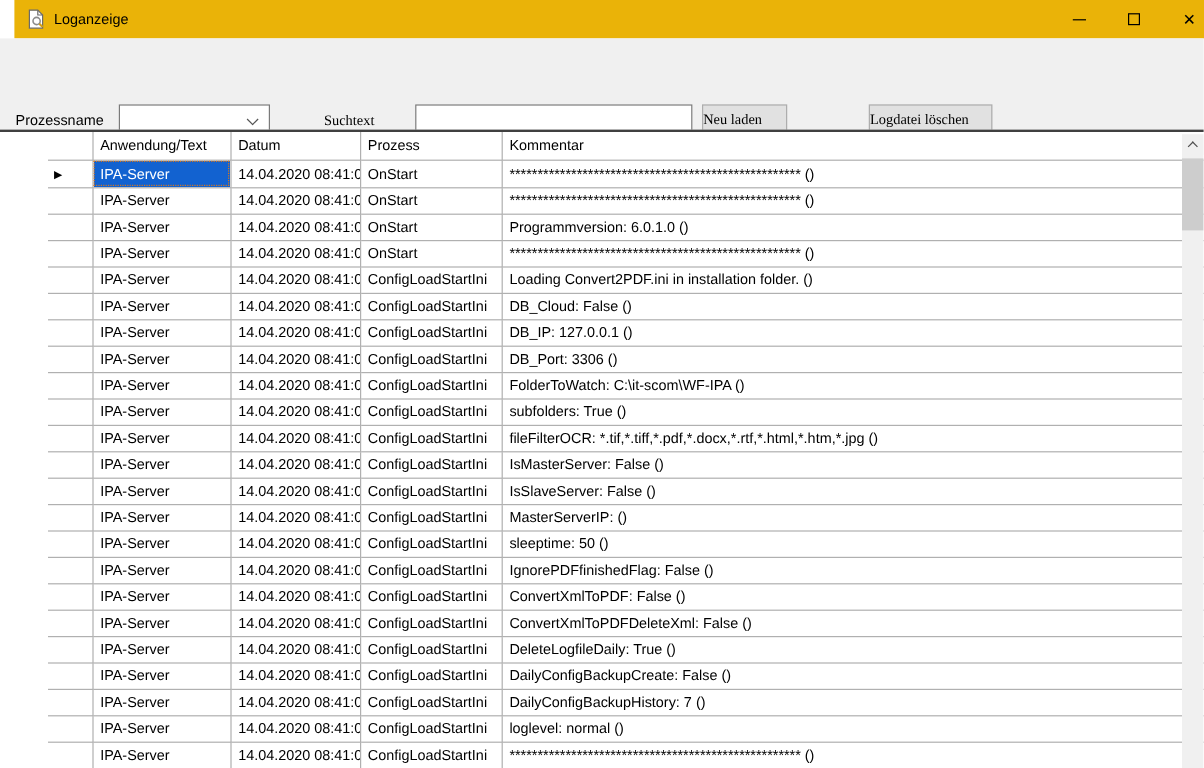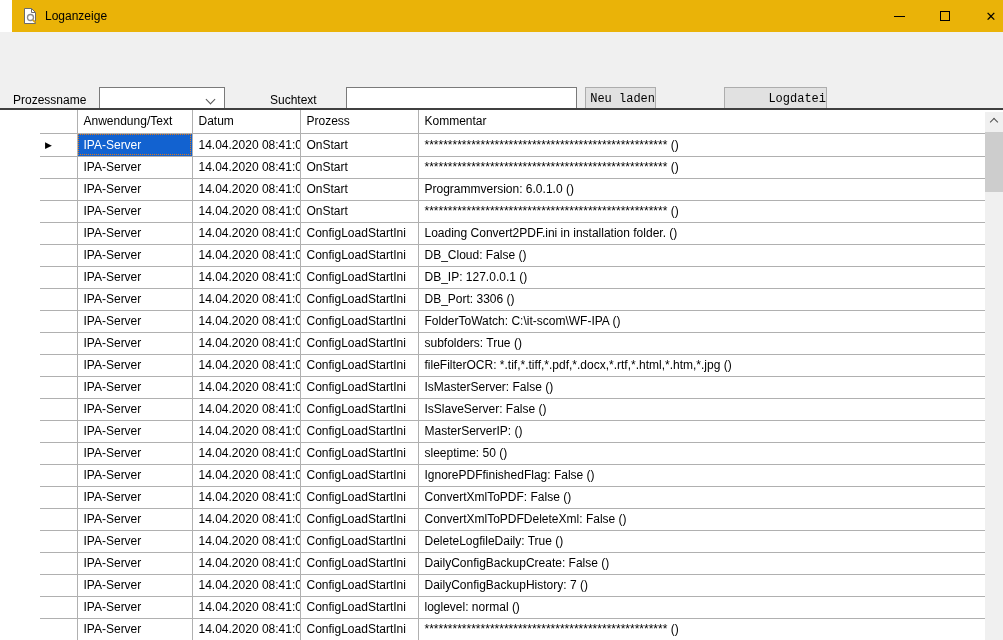--- a/index.html
+++ b/index.html
@@ -15,29 +15,29 @@
   .winbtn.max  { left:910px; }
   .winbtn.close{ left:956px; }
   .glyph-min { width:11px; height:0; border-top:1px solid #000; }
   .glyph-max { width:10px; height:10px; border:1px solid #000; }
   .glyph-close { font-size:13px; color:#000; line-height:1; }
 
   
   .toolbar { position:absolute; left:0; top:32px; width:1003px; height:76px; background:#f0f0f0; }
   .lbl { position:absolute; font-size:12px; color:#000; }
   .lbl-prozessname { left:13px; top:61px;text-align:right; }
-  .lbl-suchtext    { left:270px; top:61px; }
+  .lbl-suchtext    { left:270px; top:61px;font-family:Liberation Serif, serif; }
   .combo { position:absolute; left:99px; top:55px; width:126px; height:23px; background:#fff;
            border:1px solid #7a7a7a; }
   .combo .chev { position:absolute; right:10px; top:8px; width:7px; height:7px;
                  border-left:1px solid #555; border-bottom:1px solid #555; transform:rotate(-45deg); }
   .txtinput { position:absolute; left:346px; top:55px; width:231px; height:23px; background:#fff;
               border:1px solid #7a7a7a; font-family:inherit; font-size:12px; padding:0 4px; }
   .btn { position:absolute; top:55px; height:24px; background:#e1e1e1; border:1px solid #adadad;
-         font-family:Liberation Mono, monospace; font-size:12px; color:#000; text-align:right; line-height:22px; }
+         font-family:Liberation Serif, serif; font-size:12px; color:#000; text-align:left; line-height:22px; }
   .btn-reload { left:585px; width:71px; }
   .btn-delete { left:724px; width:103px; }
 
   
   .gridwrap { position:absolute; left:0; top:108px; width:1003px; height:532px; background:#fff;
               border-top:2px solid #404040; overflow:hidden;padding-left:40px; }
   table.grid { border-collapse:collapse; table-layout:fixed; width:985px; }
   table.grid col.c-rowhdr { width:37px; }
   table.grid col.c-app    { width:115px; }
   table.grid col.c-datum  { width:108px; }

